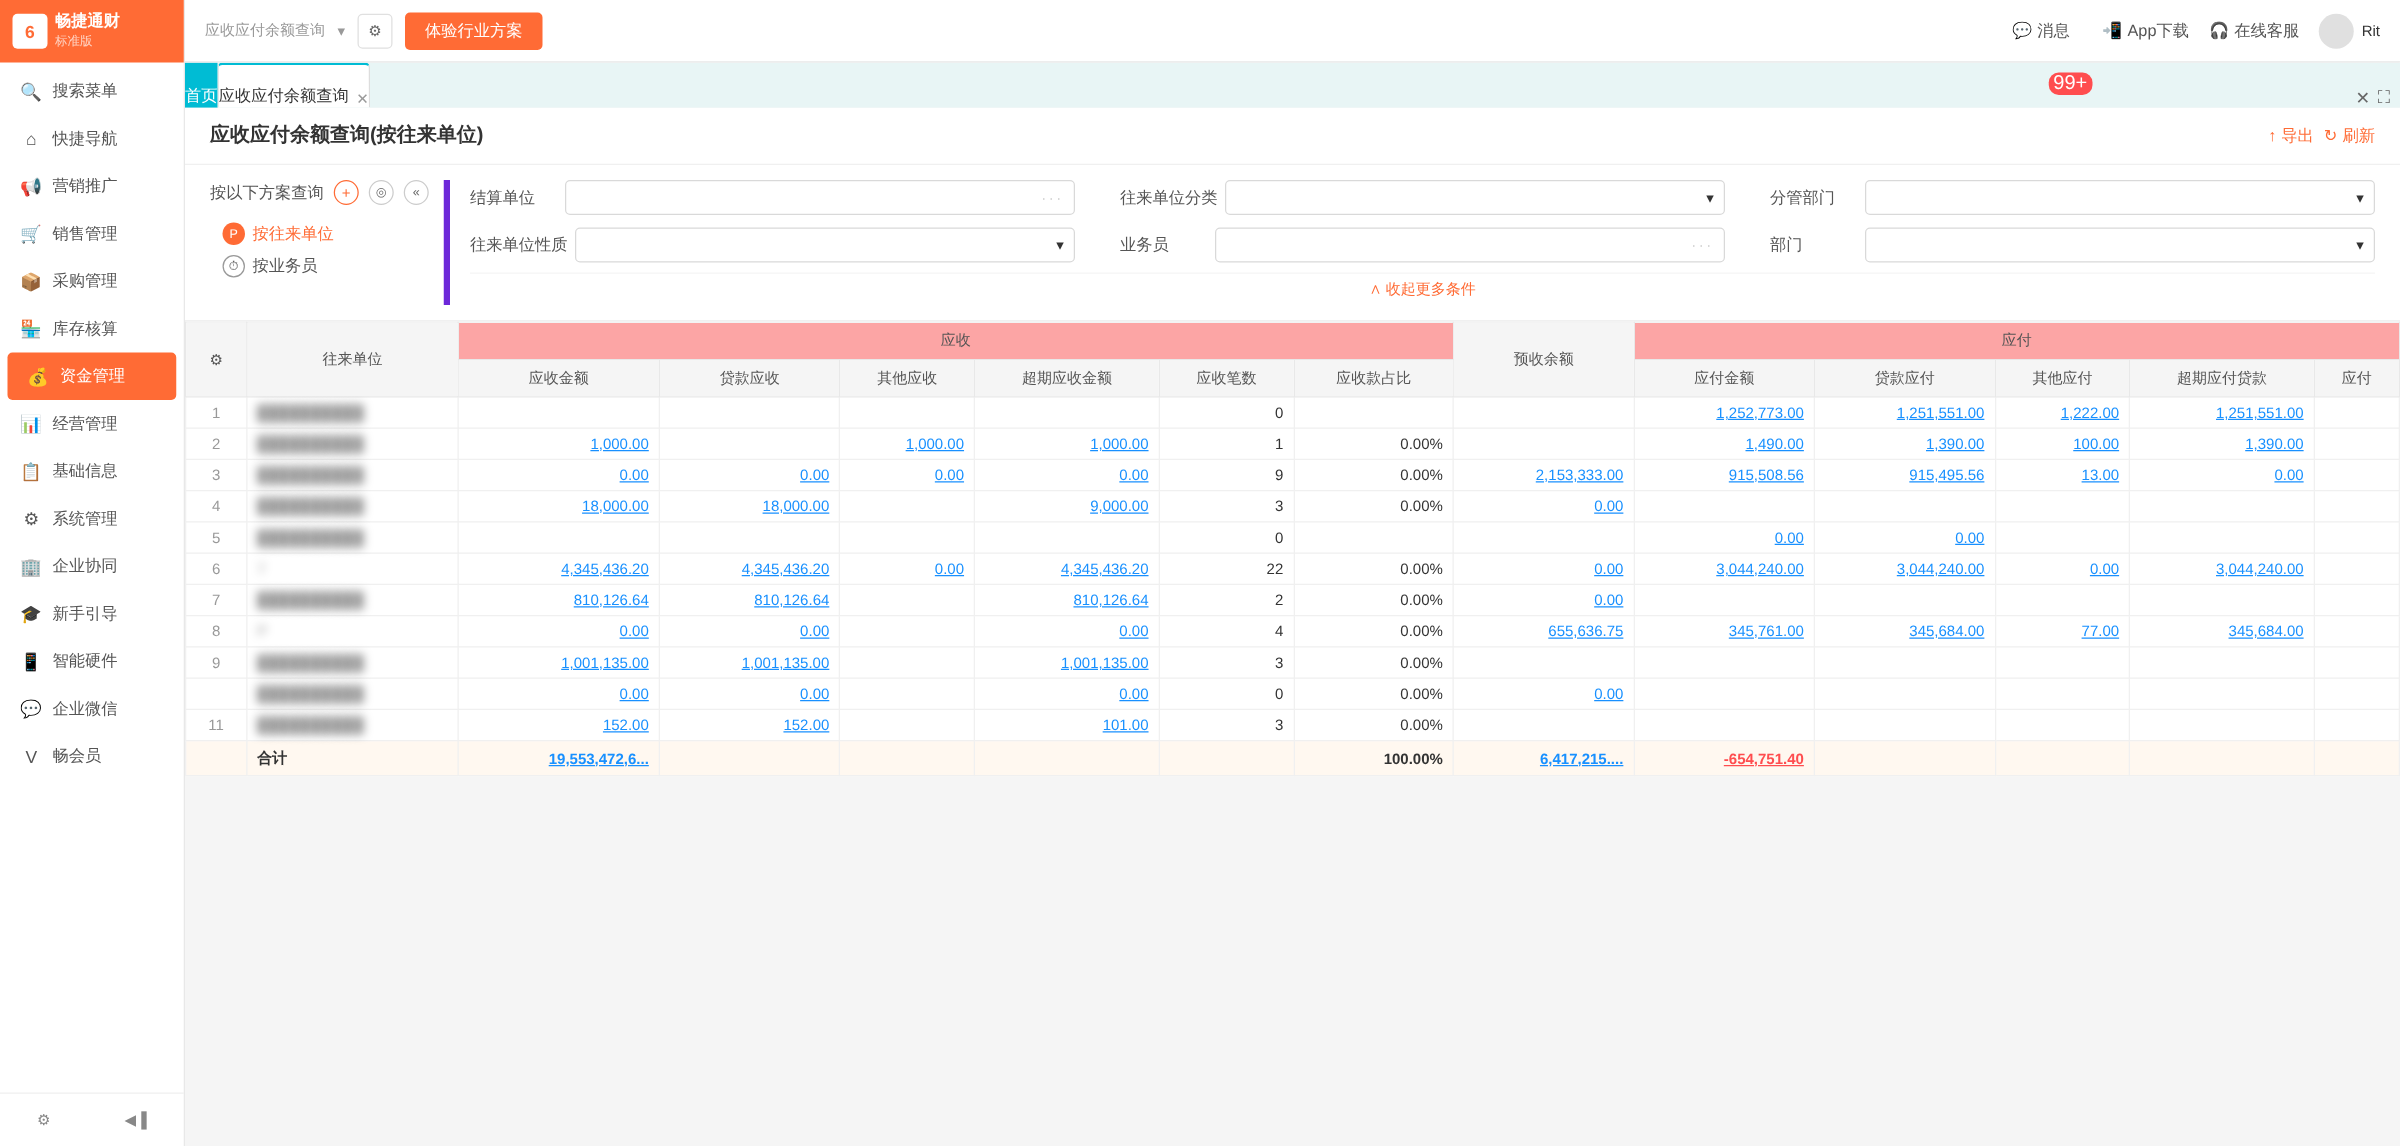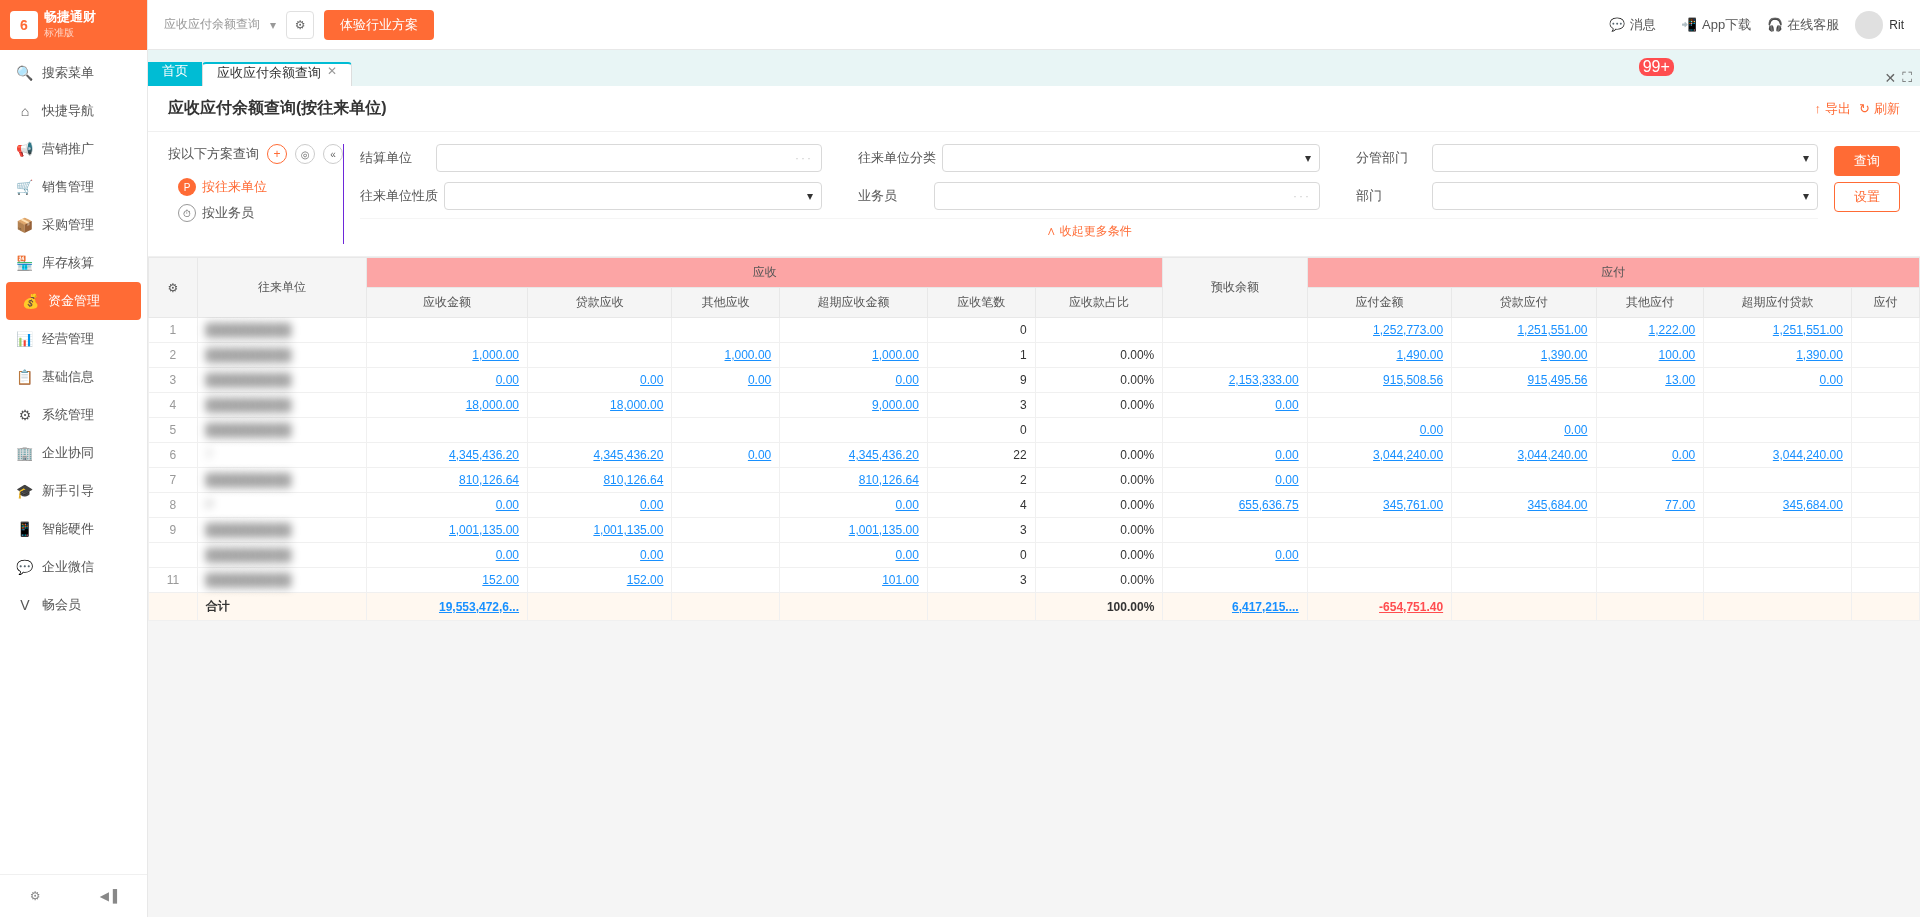--- a/index.html
+++ b/index.html
@@ -49,21 +49,21 @@
     .badge { background: #ff4d4f; color: #fff; font-size: 16px; border-radius: 8px; padding: 0 4px; min-width: 16px; text-align: left; position: absolute; top: -6px; right: -8px; margin-top: 48px; }
     .topbar-user { display: flex; align-items: center; gap: 6px; cursor: pointer; }
     .topbar-avatar { width: 28px; height: 28px; background: #e0e0e0; border-radius: 50%; }
 
     
     .tabbar {
       position: fixed; left: 148px; top: 50px; right: 0; height: 36px;
       background: #e8f5f5; display: flex; align-items: flex-end; z-index: 98; padding: 0 0 0 0;
     }
     .tab {
-      height: 24px; display: flex; align-items: flex-start; padding: 0 14px; cursor: pointer;
+      height: 36px; display: flex; align-items: flex-end; padding: 0 0; cursor: pointer;
       font-size: 13px; gap: 6px; background: #e8f5f5; color: #555;
     }
     .tab.active { background: #fff; color: #333; border-top: 2px solid #00bcd4; border-left: 1px solid #ddd; border-right: 1px solid #ddd; border-radius: 4px 4px 0 0; }
     .tab-home { background: #00bcd4; color: #fff; }
     .tab-close { color: #999; font-size: 12px; cursor: pointer; }
     .tabbar-right { margin-left: auto; display: flex; align-items: center; padding-right: 8px; gap: 6px; }
     .tabbar-icon-btn { cursor: pointer; color: #666; font-size: 14px; }
 
     
     .main {
@@ -263,21 +263,21 @@
       <div class="header-action-btn">
         <span>↻</span>
         <span>刷新</span>
       </div>
     </div>
   </div>
 
   <div class="filter-area" style="position:relative;">
     <div style="display:flex; gap:16px;">
 
-      <div style="min-width:140px; border-right:1px solid #6d28d9; ">
+      <div style="min-width:140px; border-right:5px solid #6d28d9; padding-right:12px;">
         <div class="filter-label-row">
           <span>按以下方案查询</span>
           <div class="filter-add-btn">+</div>
           <div class="filter-circle-btn">◎</div>
           <div class="filter-circle-btn">«</div>
         </div>
         <div class="filter-option active">
           <span class="filter-option-icon">P</span>
           <span>按往来单位</span>
         </div>
@@ -330,24 +330,20 @@
               <span>▾</span>
             </div>
           </div>
         </div>
         <div class="filter-collapse">
           <span>∧ </span>
           <span>收起更多条件</span>
         </div>
       </div>
 
-      <div style="display:flex; flex-direction:column; gap:6px; justify-content:flex-start; padding-top:2px;">
-        <button class="query-btn">查询</button>
-        <button class="set-btn">设置</button>
-      </div>
     </div>
   </div>
 
   <div class="table-wrap">
     <table>
       <thead>
         <tr>
           <th rowspan="2" class="settings-cell">⚙</th>
           <th rowspan="2">往来单位</th>
           <th colspan="6" class="group-header">应收</th>

